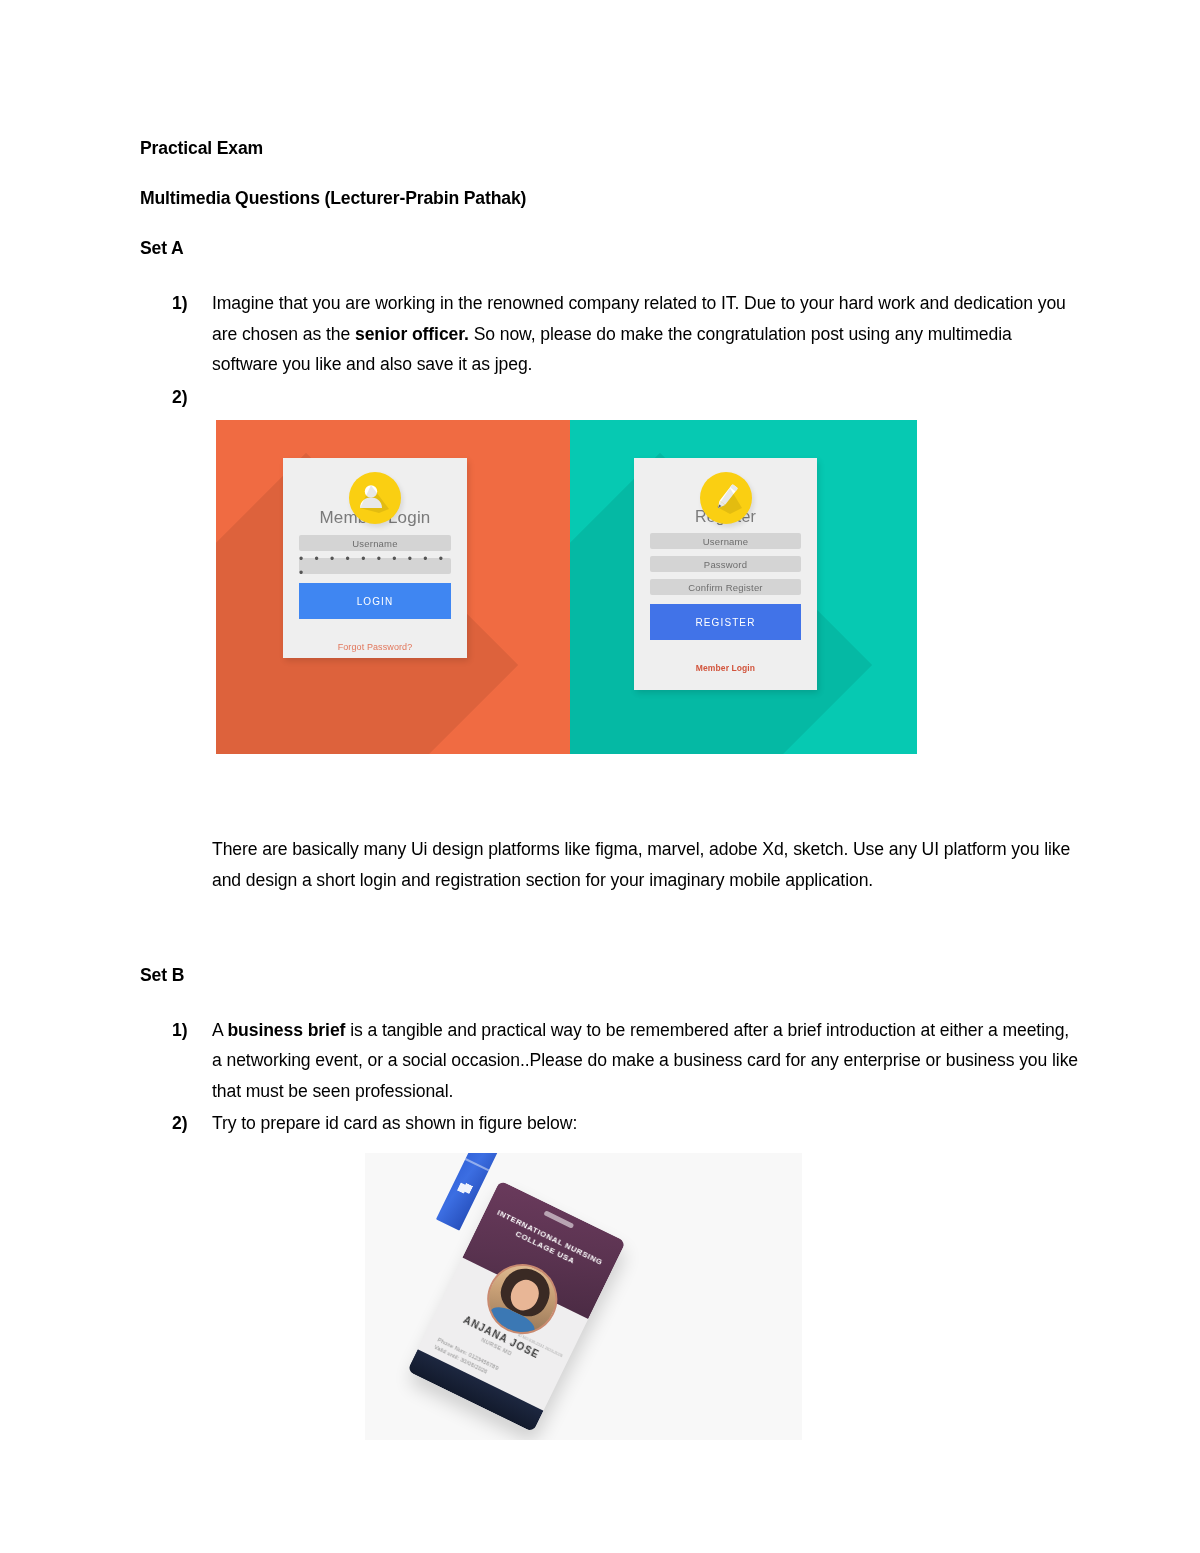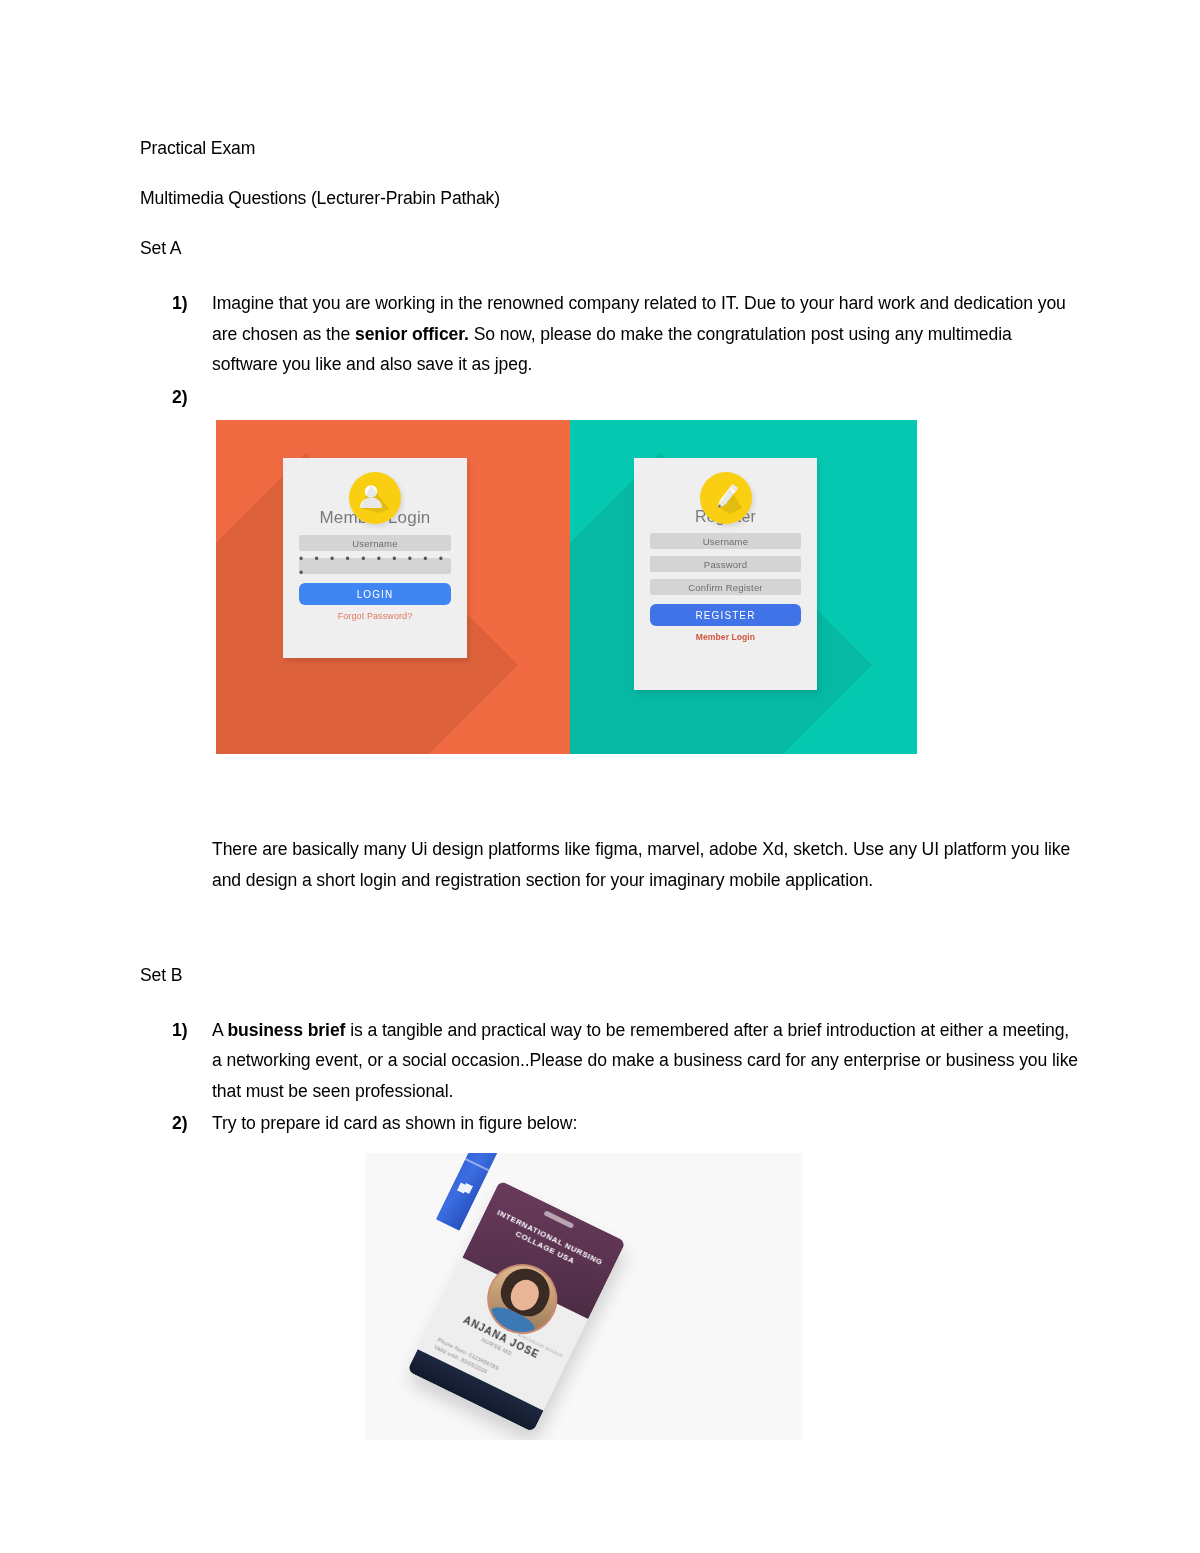--- a/index.html
+++ b/index.html
@@ -26,21 +26,21 @@
 
   .doc-body {
     position: absolute;
     left: 140px;
     top: 138px;
     width: 940px;
   }
 
   .heading {
     font-size: 17.6px;
-    font-weight: normal;
+    font-weight: bold;
     margin: 0 0 29px 0;
     letter-spacing: -0.15px;
   }
 
   
   .olist { margin: 0; padding: 0; list-style: none; }
   .oitem {
     position: relative;
     padding-left: 72px;
     margin-bottom: 2px;
@@ -146,34 +146,34 @@
     font-size: 9.5px;
     display: flex;
     align-items: center;
     justify-content: center;
     letter-spacing: 0.2px;
   }
   .field.dots { letter-spacing: 4px; font-size: 12px; color: #555; }
 
   .btn-primary {
     margin: 9px 16px 0 16px;
-    height: 22px;
+    height: 36px;
     background: #3f86f2;
-    border-radius: 6px;
+    border-radius: 0;
     color: #ffffff;
     font-size: 10px;
     letter-spacing: 1.1px;
     display: flex;
     align-items: center;
     justify-content: center;
   }
   .btn-register { background: #4173e8; }
 
   .link-small {
-    margin-top: 6px;
+    margin-top: 23px;
     text-align: center;
     color: #e2775c;
     font-size: 9px;
     letter-spacing: 0.1px;
   }
   .link-small.maroon { color: #d2553d; font-weight: bold; font-size: 8.5px; }
 
   
   .fig-idcard-wrap {
     margin-left: 225px;

